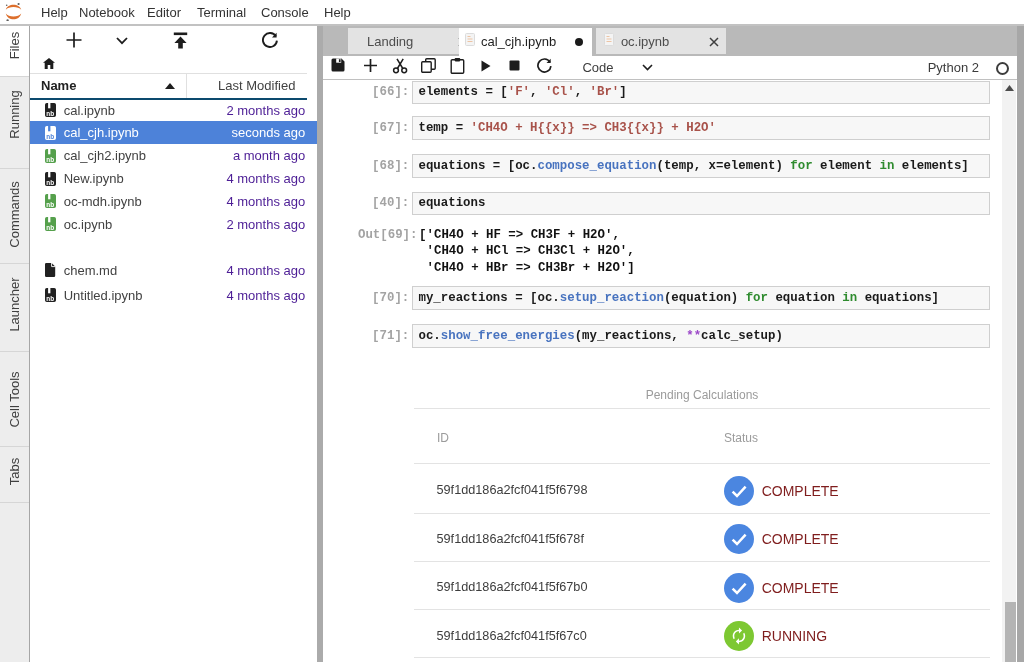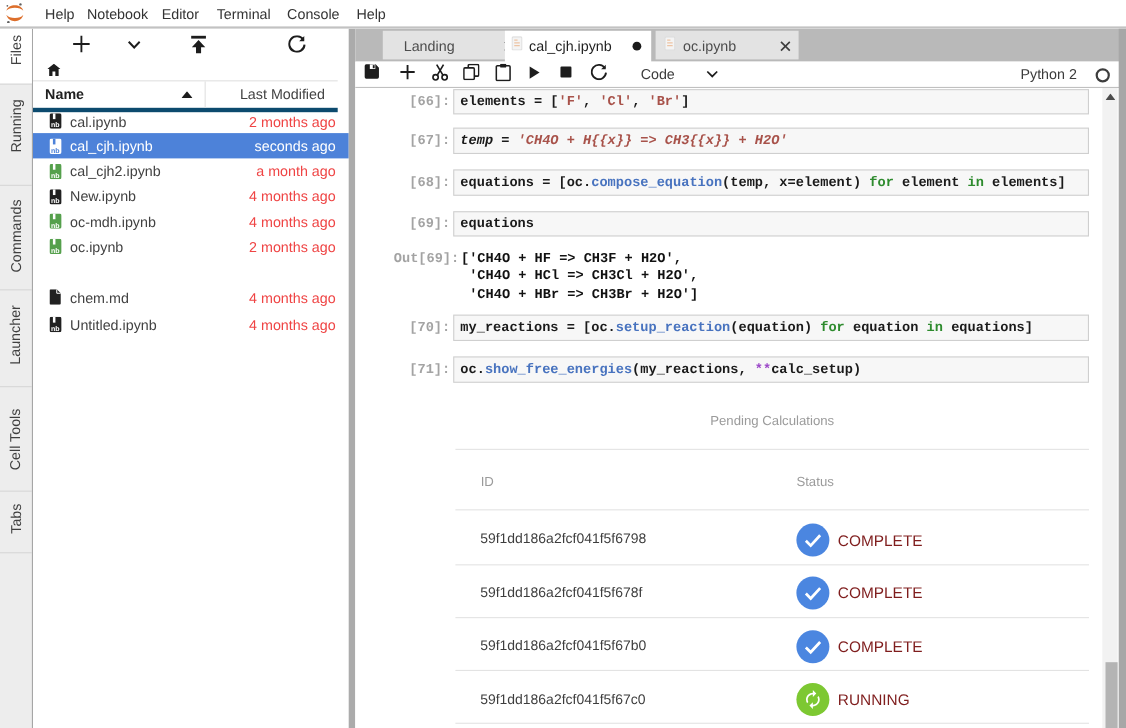--- a/index.html
+++ b/index.html
@@ -12,21 +12,21 @@
   .mitem{position:absolute;top:0;height:24px;line-height:25px;font-size:13px;color:#333;z-index:31;}
   
   #sidebar{left:0;top:26px;width:29px;height:636px;background:#ededed;border-right:1px solid #a6a6a6;z-index:20;}
   .vtab{position:absolute;left:0;width:29px;display:flex;align-items:center;justify-content:center;z-index:21;}
   .vtab span{transform:rotate(-90deg);white-space:nowrap;font-size:13px;color:#3f3f3f;}
   .vsep{position:absolute;left:0;width:29px;height:1px;background:#d6d6d6;z-index:22;}
   
   #fb{left:30px;top:26px;width:287px;height:636px;background:#fff;}
   .fbrow{position:absolute;left:0;width:287px;height:23px;}
   .fbname{position:absolute;left:33.7px;top:0;height:23px;line-height:23px;font-size:13px;color:#424242;}
-  .fbdate{position:absolute;right:11.8px;top:0;height:23px;line-height:23px;font-size:13px;color:#ef4444;}
+  .fbdate{position:absolute;right:11.8px;top:0;height:23px;line-height:23px;font-size:13px;color:#4c1d95;}
   .fbicon{position:absolute;left:15.3px;top:4.5px;}
   
   #split{left:317px;top:26px;width:6px;height:636px;background:#ababab;}
   
   #tabbar{left:323px;top:26px;width:695px;height:30px;background:#b9b9b9;}
   .dtab{position:absolute;top:2px;height:26px;background:#e3e3e3;}
   .dtab.active{background:#fff;height:30px;}
   .dtabtxt{position:absolute;font-size:13px;color:#4d4d4d;top:0;height:26px;line-height:27px;}
   #toolbar{left:323px;top:56px;width:695px;height:23px;background:#fff;border-bottom:1px solid #c0c0c0;}
   #nb{left:323px;top:80px;width:679px;height:582px;background:#fff;overflow:hidden;}
@@ -110,21 +110,21 @@
     </svg>
     <svg class="abs" style="left:232px;top:6px;" width="16" height="16" viewBox="0 0 16 16">
       <path d="M13.8,4.2 A7,7 0 1 0 14.9,8.6" stroke="#1d1d1d" stroke-width="1.9" fill="none"></path>
       <path d="M14.6,0.8 V5.4 H10" fill="#1d1d1d"></path>
     </svg>
 
     <svg class="abs" style="left:12.5px;top:32px;" width="12" height="11" viewBox="0 0 12 11">
       <path d="M6,0 L12,4.8 H10.3 V11 H7.3 V7 H4.7 V11 H1.7 V4.8 H0 Z" fill="#1d1d1d"></path>
     </svg>
 
-    <div style="position:absolute;left:0;top:47px;width:277px;height:24px;border-top:1px solid #e0e0e0;border-bottom:4px solid #0c4a6e;text-align:right;">
+    <div style="position:absolute;left:0;top:47px;width:277px;height:24px;border-top:1px solid #e0e0e0;border-bottom:2px solid #0c4a6e;text-align:right;">
       <span style="position:absolute;left:11px;top:0;line-height:24px;font-size:13px;font-weight:bold;color:#212121;">Name</span>
       <span style="position:absolute;right:11.6px;top:0;line-height:24px;font-size:13px;color:#424242;">Last Modified</span>
       <div style="position:absolute;left:155.7px;top:0;width:1px;height:24px;background:#e0e0e0;"></div>
       <svg style="position:absolute;left:135px;top:9px;" width="10" height="6" viewBox="0 0 10 6">
         <path d="M5,0 L10,6 H0 Z" fill="#1d1d1d"></path>
       </svg>
     </div>
     <div class="fbrow" style="top:72.5px;">
       <svg class="fbicon" width="11" height="14" viewBox="0 0 11 14">
         <path d="M1.8,0 h7.4 a1.8,1.8 0 0 1 1.8,1.8 v10.4 a1.8,1.8 0 0 1 -1.8,1.8 h-7.4 a1.8,1.8 0 0 1 -1.8,-1.8 v-10.4 a1.8,1.8 0 0 1 1.8,-1.8 z" fill="#212121"></path>
@@ -275,44 +275,44 @@
   </svg>
   <div id="winsbtop" class="abs"></div>
 
   <div id="nb" class="abs mono">
     <div class="prompt" style="left:0.3px;top:0.5px;height:23px;line-height:23px;">[66]:</div>
     <div class="cellbox" style="top:0.5px;height:21px;"></div>
     <div class="code" style="top:0.5px;height:23px;line-height:23px;">elements = [<span class="str">'F'</span>, <span class="str">'Cl'</span>, <span class="str">'Br'</span>]</div>
 
     <div class="prompt" style="left:0.3px;top:36.3px;height:24px;line-height:24px;">[67]:</div>
     <div class="cellbox" style="top:36.3px;height:22px;"></div>
-    <div class="code" style="top:36.3px;height:24px;line-height:24px;font-style:italic;">temp = <span class="str">'CH4O + H{{x}} =&gt; CH3{{x}} + H2O'</span></div>
+    <div class="code" style="top:36.3px;height:24px;line-height:24px;">temp = <span class="str">'CH4O + H{{x}} =&gt; CH3{{x}} + H2O'</span></div>
 
     <div class="prompt" style="left:0.3px;top:74.1px;height:24px;line-height:24px;">[68]:</div>
     <div class="cellbox" style="top:74.1px;height:22px;"></div>
     <div class="code" style="top:74.1px;height:24px;line-height:24px;">equations = [oc.<span class="prop">compose_equation</span>(temp, x=element) <span class="kw">for</span> element <span class="kw">in</span> elements]</div>
 
-    <div class="prompt" style="left:0.3px;top:111.9px;height:23.5px;line-height:23.5px;">[69]:</div>
+    <div class="prompt" style="left:0.3px;top:111.9px;height:23.5px;line-height:23.5px;">[40]:</div>
     <div class="cellbox" style="top:111.9px;height:21.5px;"></div>
     <div class="code" style="top:111.9px;height:23.5px;line-height:23.5px;">equations</div>
 
     <div class="prompt" style="left:0.5px;top:147.3px;width:94px;line-height:16.15px;">Out[69]:</div>
     <div class="code" style="left:96.1px;top:147.3px;line-height:16.15px;color:#111;">['CH4O + HF =&gt; CH3F + H2O',
  'CH4O + HCl =&gt; CH3Cl + H2O',
  'CH4O + HBr =&gt; CH3Br + H2O']</div>
 
     <div class="prompt" style="left:0.3px;top:206.3px;height:24px;line-height:24px;">[70]:</div>
     <div class="cellbox" style="top:206.3px;height:22px;"></div>
     <div class="code" style="top:206.3px;height:24px;line-height:24px;">my_reactions = [oc.<span class="prop">setup_reaction</span>(equation) <span class="kw">for</span> equation <span class="kw">in</span> equations]</div>
 
     <div class="prompt" style="left:0.3px;top:243.6px;height:24px;line-height:24px;">[71]:</div>
     <div class="cellbox" style="top:243.6px;height:22px;"></div>
     <div class="code" style="top:243.6px;height:24px;line-height:24px;">oc.<span class="prop">show_free_energies</span>(my_reactions, <span class="op">**</span>calc_setup)</div>
 
-    <div class="gry" style="left:91px;width:576px;top:295px;text-align:center;">Pending Calculations</div>
+    <div class="gry" style="left:91px;width:576px;top:308px;text-align:center;">Pending Calculations</div>
     <div class="hr" style="top:328.4px;"></div>
     <div class="gry" style="left:114px;top:331px;height:14px;line-height:14px;top:331px;">&nbsp;</div>
     <div class="gry" style="left:114px;top:351px;">ID</div>
     <div class="gry" style="left:401px;top:351px;">Status</div>
     <div class="hr" style="top:383.4px;"></div>
 
     <div class="idtxt" style="top:403.4px;">59f1dd186a2fcf041f5f6798</div>
     <div class="stcirc" style="top:395.9px;background:#4b86e0;">
       <svg width="30" height="30" viewBox="0 0 30 30" style="position:absolute;left:0;top:0;">
         <path d="M8.6,15.6 L13,20 L21.6,10.6" stroke="#fff" stroke-width="2.5" fill="none"></path>

